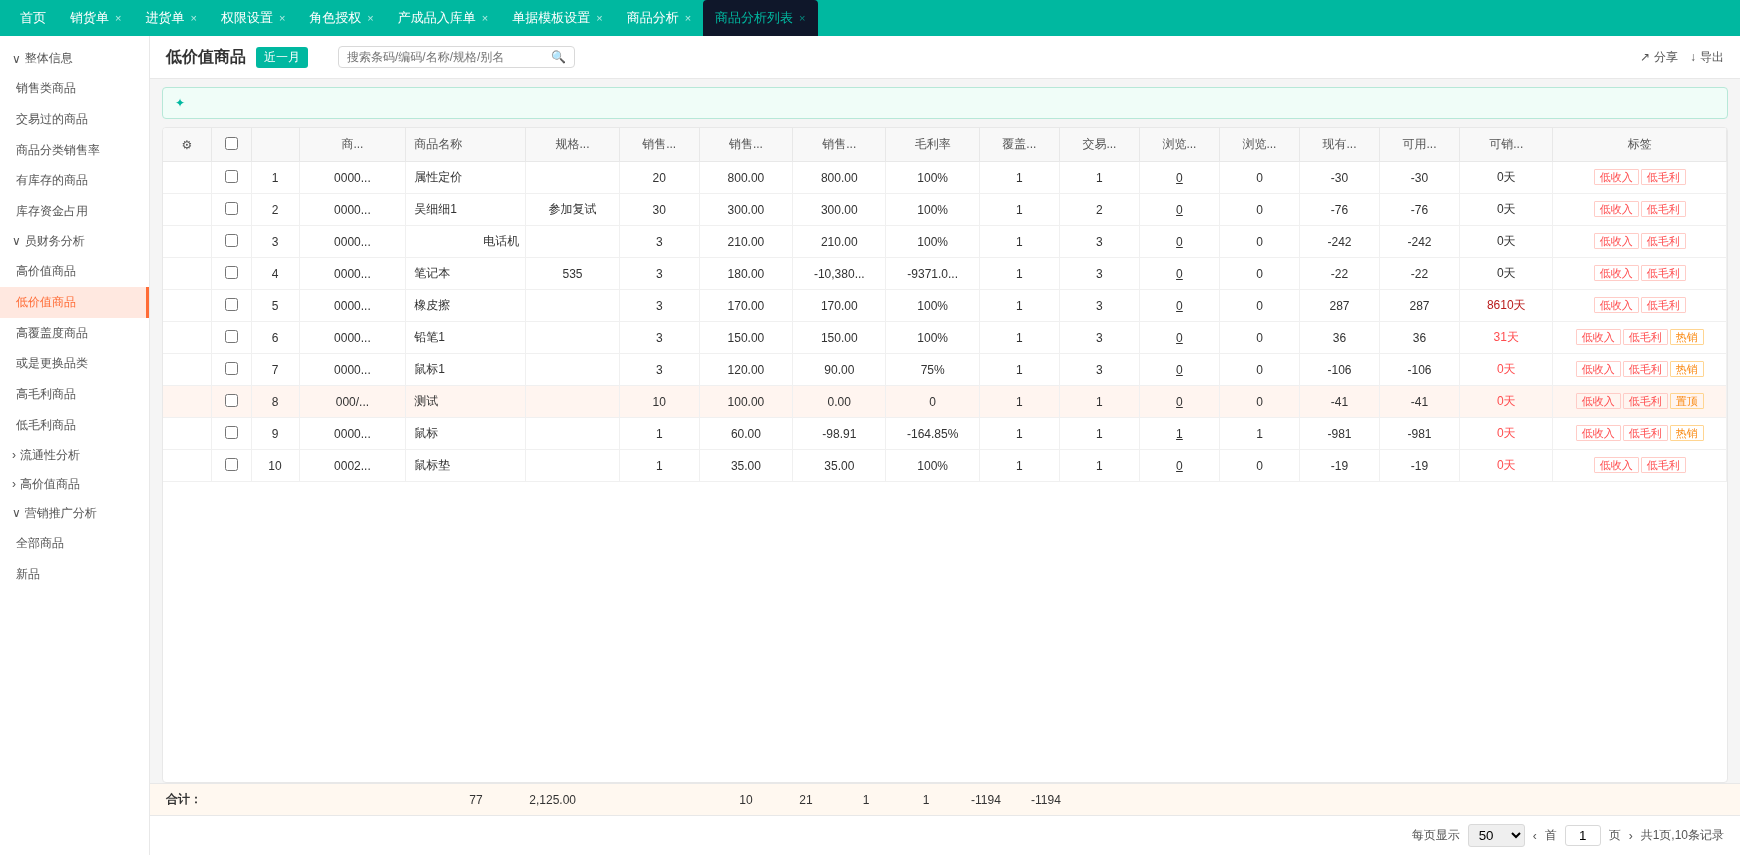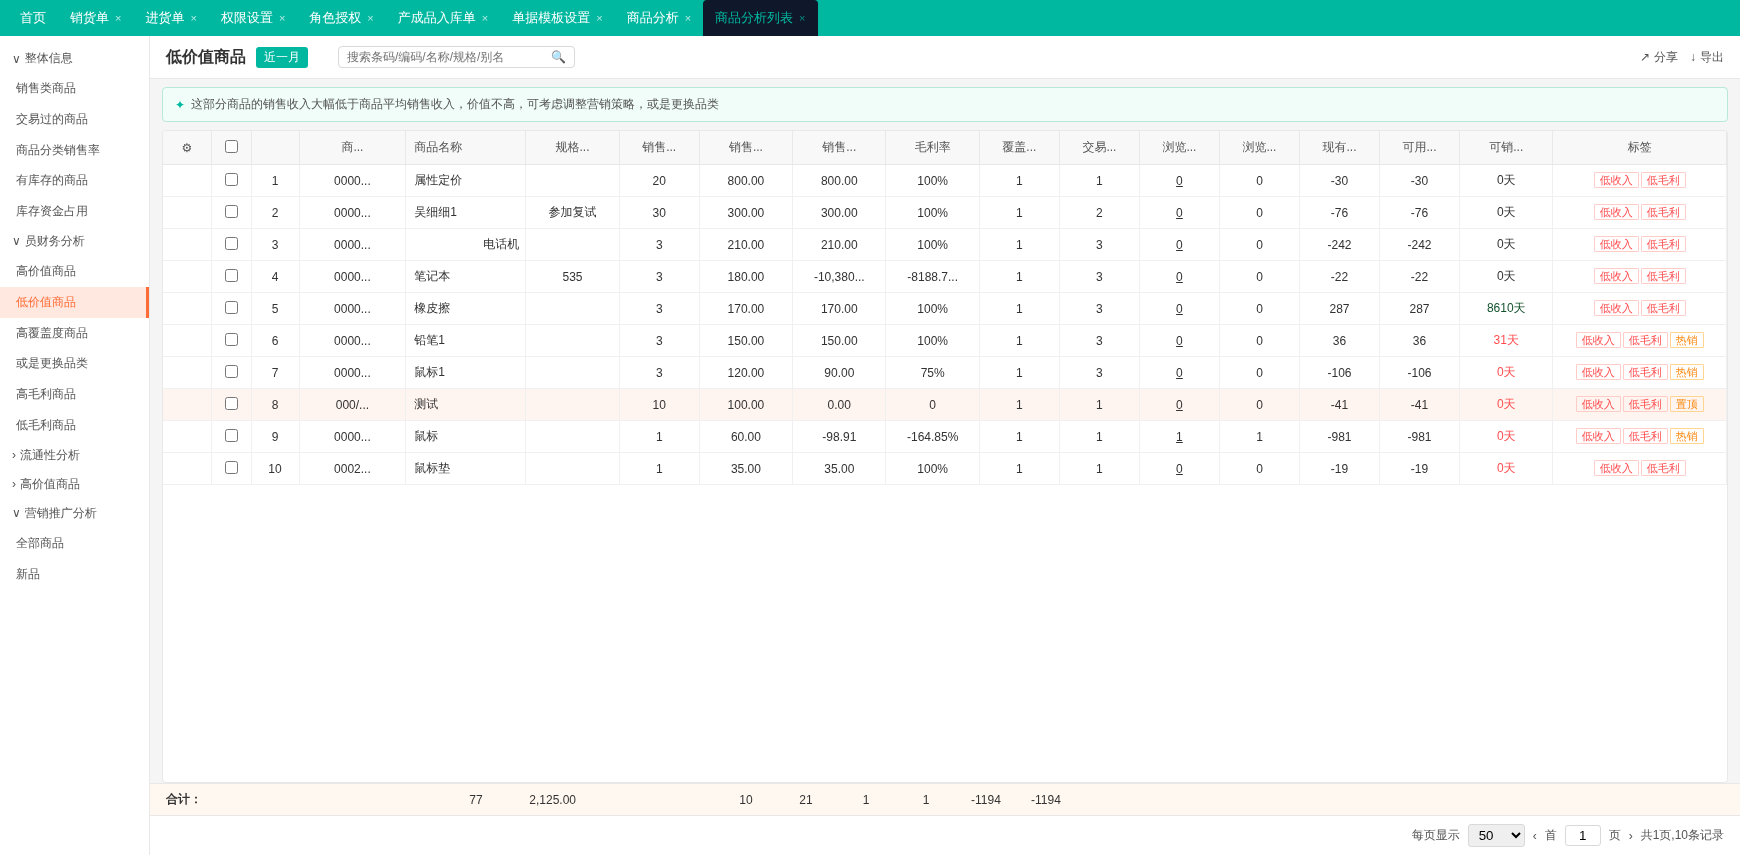--- a/index.html
+++ b/index.html
@@ -205,21 +205,20 @@
         </div>
         <div class="action-btn">
           <span>↓</span>
           <span>导出</span>
         </div>
       </div>
     </div>
 
     <div class="info-bar">
       <span style="color:#00b8a0;">✦</span>
-      <span>这部分商品的销售收入大幅低于商品平均销售收入，价值不高，可考虑调整营销策略，或是更换品类</span>
     </div>
 
     <div class="table-area">
       <table>
         <thead>
           <tr>
             <th class="col-settings">⚙</th>
             <th class="col-check"><input type="checkbox" style=""></th>
             <th class="col-no"></th>
             <th class="col-code">商...</th>
@@ -303,21 +302,21 @@
             <tr>
     <td></td>
     <td><input type="checkbox" style=""></td>
     <td>4</td>
     <td>0000...</td>
     <td style="text-align:left;padding-left:8px;">笔记本</td>
     <td>535</td>
     <td>3</td>
     <td>180.00</td>
     <td>-10,380...</td>
-    <td>-8188.7...</td>
+    <td>-9371.0...</td>
     <td>1</td>
     <td>3</td>
     <td><span class="zero-link">0</span></td>
     <td>0</td>
     <td>-22</td>
     <td>-22</td>
     <td style="color:#333">0天</td>
     <td><span class="tag tag-red">低收入</span><span class="tag tag-red">低毛利</span></td>
   </tr>
             <tr>
@@ -330,21 +329,21 @@
     <td>3</td>
     <td>170.00</td>
     <td>170.00</td>
     <td>100%</td>
     <td>1</td>
     <td>3</td>
     <td><span class="zero-link">0</span></td>
     <td>0</td>
     <td>287</td>
     <td>287</td>
-    <td style="color:#14532d">8610天</td>
+    <td style="color:#b91c1c">8610天</td>
     <td><span class="tag tag-red">低收入</span><span class="tag tag-red">低毛利</span></td>
   </tr>
             <tr>
     <td></td>
     <td><input type="checkbox" style=""></td>
     <td>6</td>
     <td>0000...</td>
     <td style="text-align:left;padding-left:8px;">铅笔1</td>
     <td></td>
     <td>3</td>

